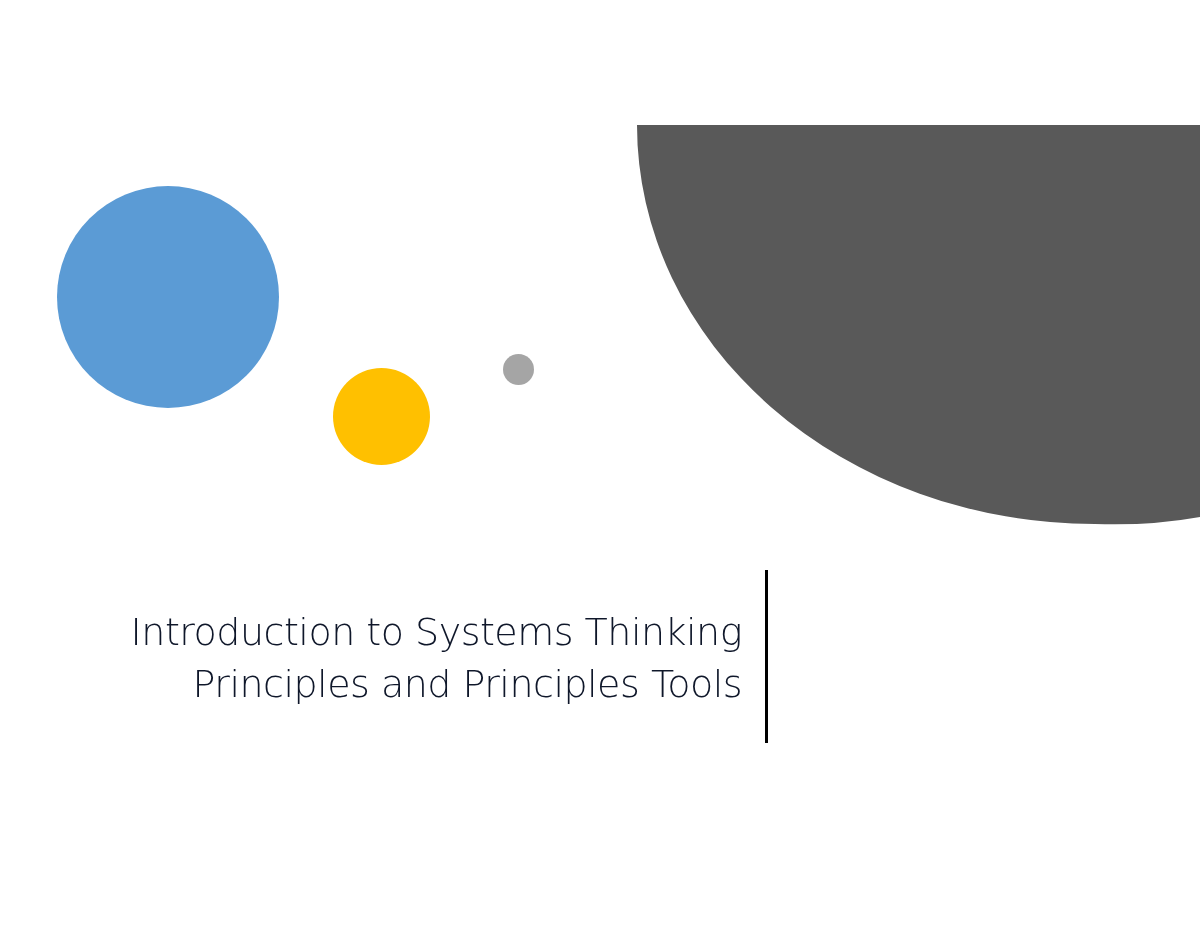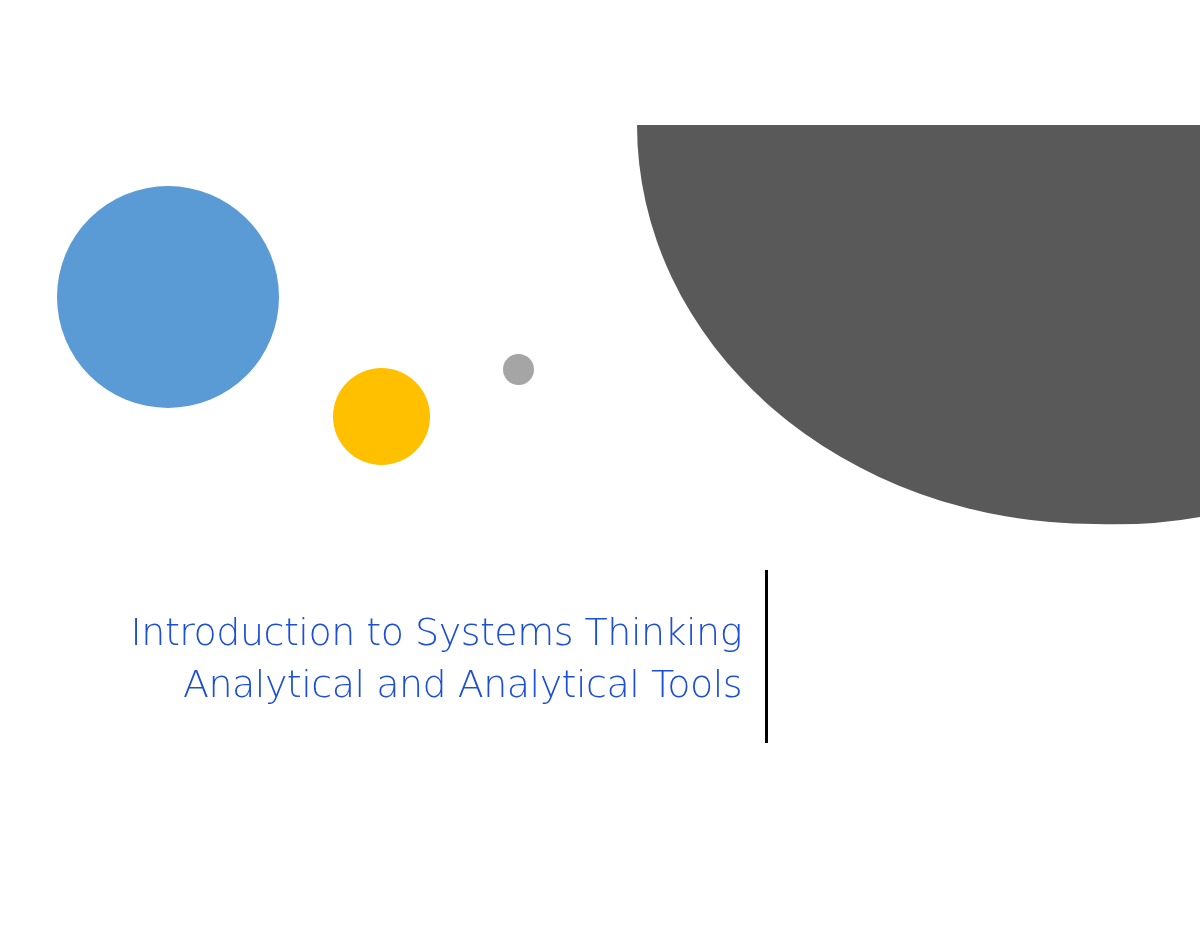--- a/index.html
+++ b/index.html
@@ -24,18 +24,18 @@
 <body style="background: rgb(255, 255, 255);">
 
 <svg id="dark-arc" viewBox="0 0 1200 927">
   <path d="M637,125 L1200,125 L1200,517 Q1150,526 1095,524 A458,399 0 0 1 637,125 Z" fill="#595959"></path>
 </svg>
 
 <div id="blue-circle" class="shape" style="background: rgb(91, 155, 213);"></div>
 <div id="yellow-circle" class="shape" style="background: rgb(255, 192, 0);"></div>
 <div id="gray-dot" class="shape" style="background: rgb(165, 165, 165);"></div>
 
-<div class="title-block" style="color: #1d4ed8; margin-left: 40px;">
+<div class="title-block" style="color: #0f172a; margin-left: 40px;">
   <span class="title-line">Introduction to Systems Thinking</span>
-  <span class="title-line">Analytical and Analytical Tools</span>
+  <span class="title-line">Principles and Principles Tools</span>
 </div>
 
 <div id="divider" style="background: rgb(0, 0, 0);"></div>
 
 </body></html>

